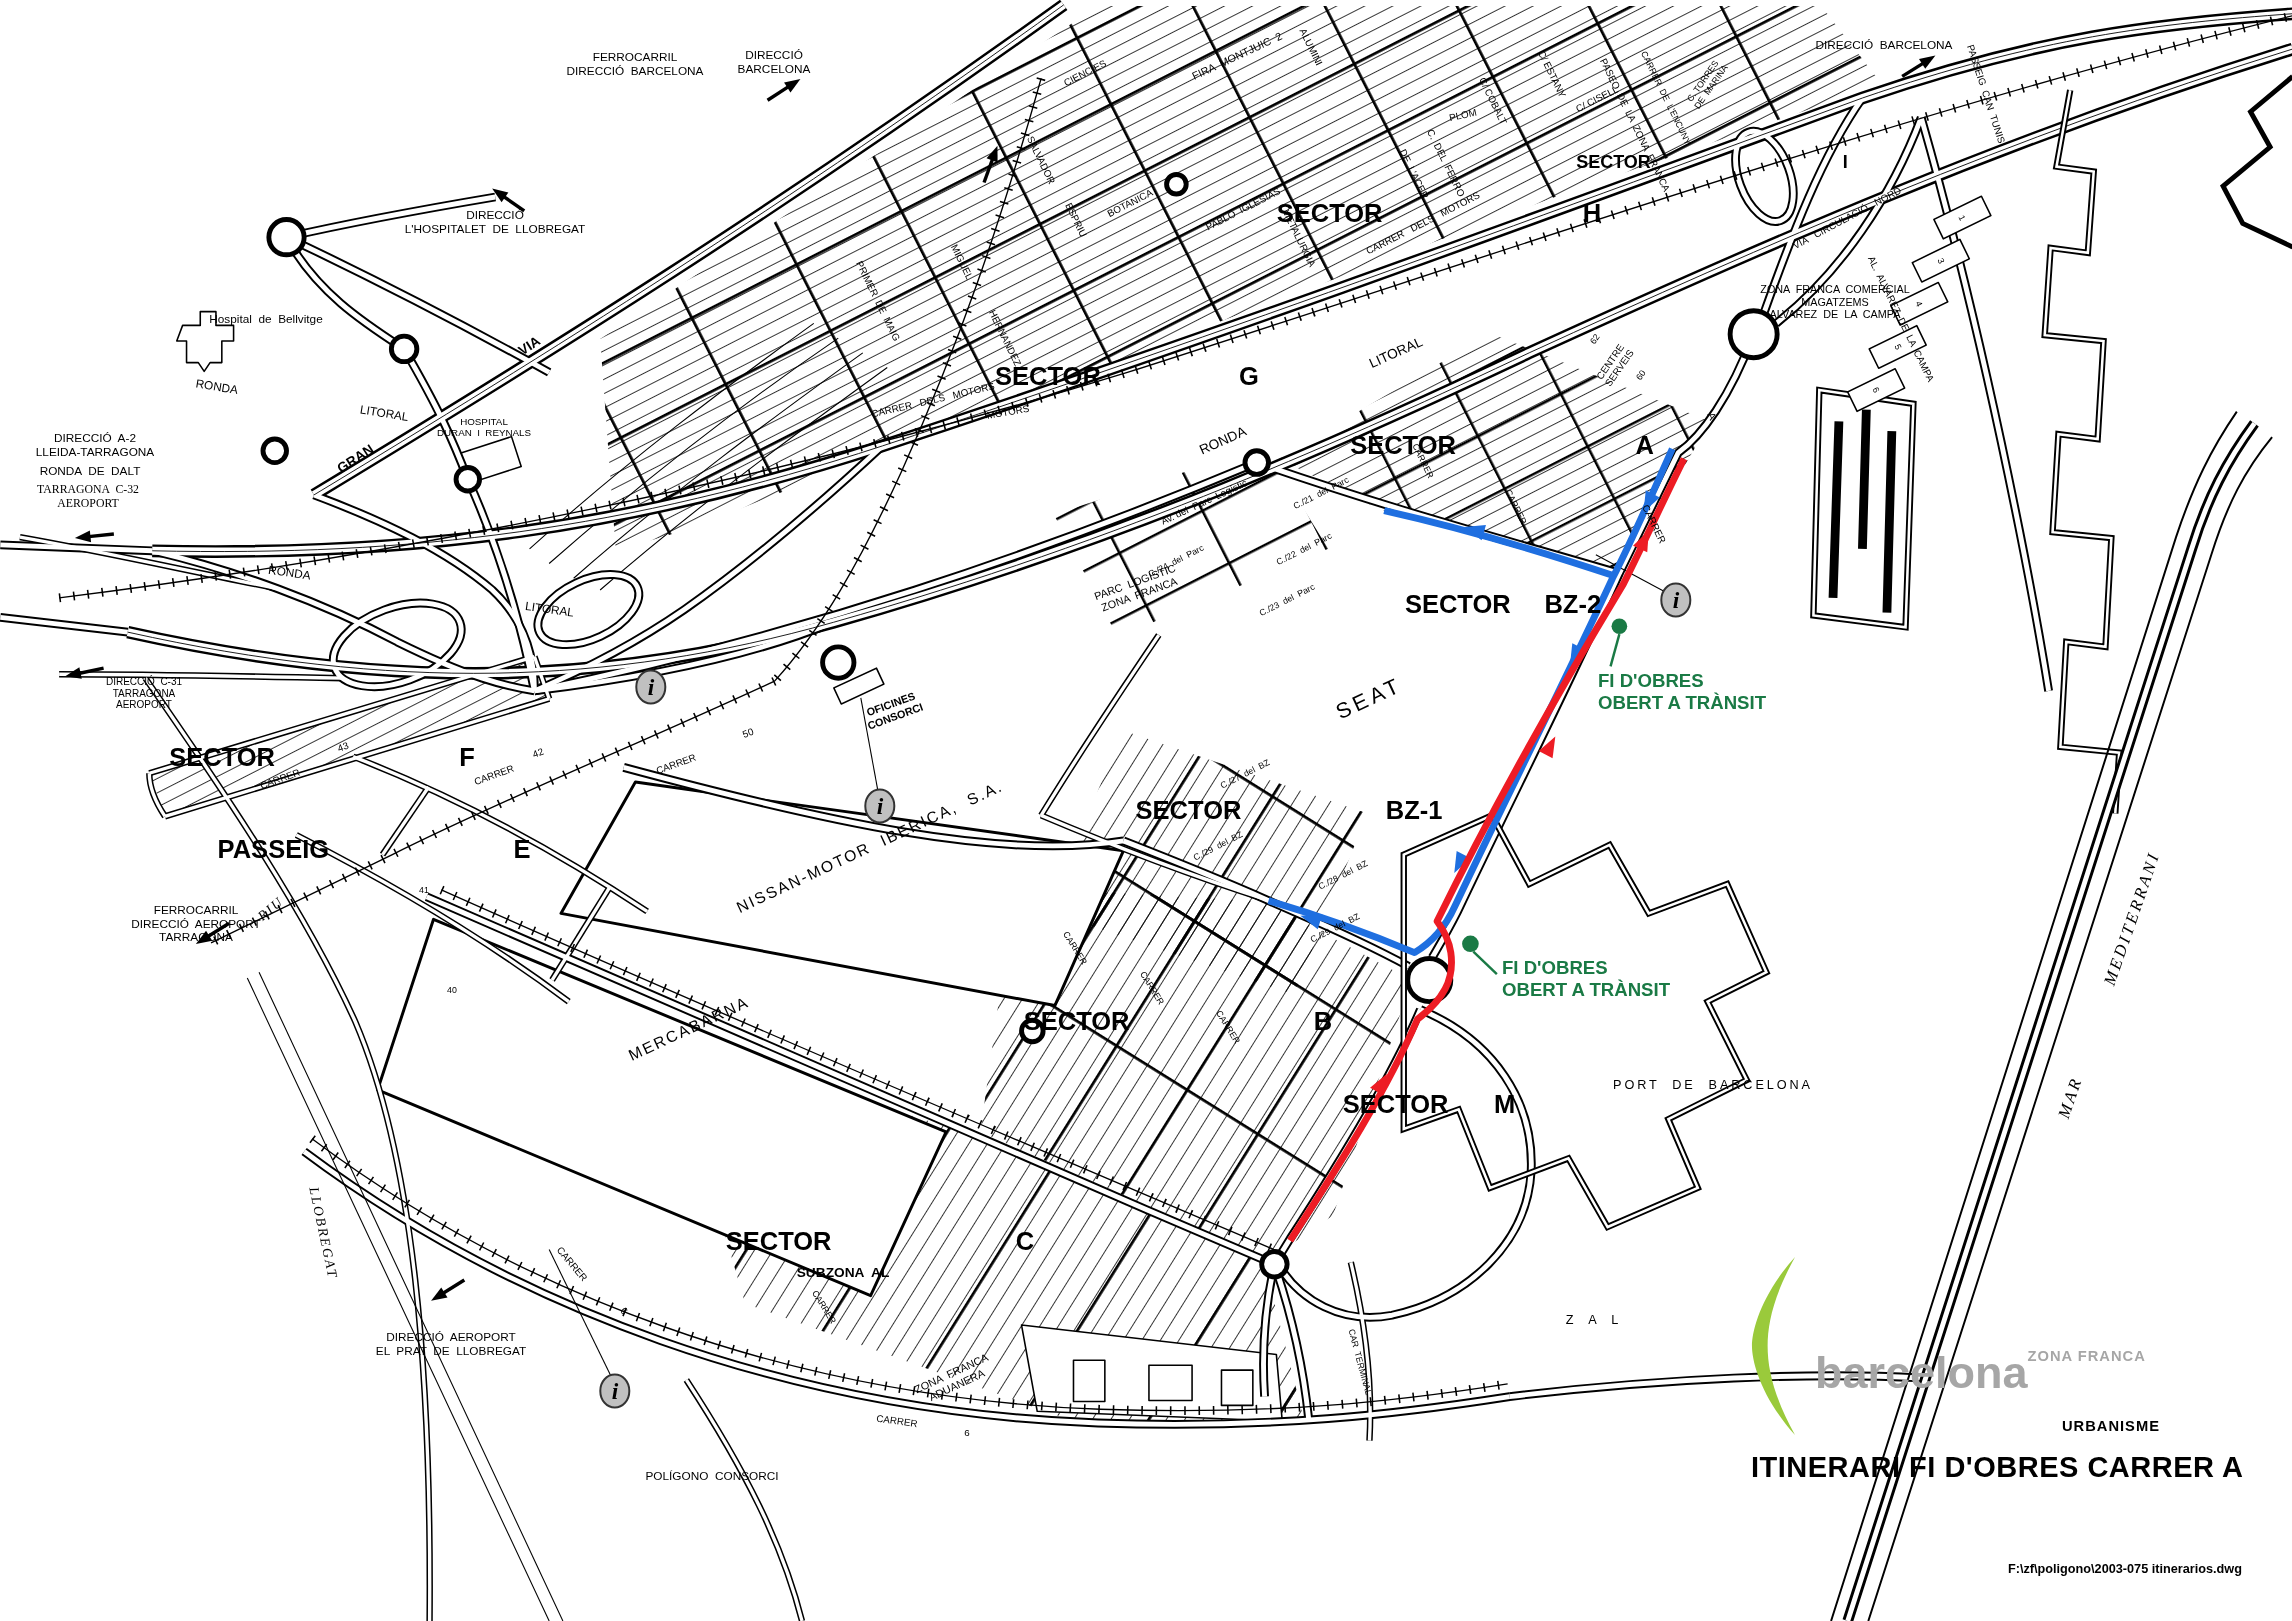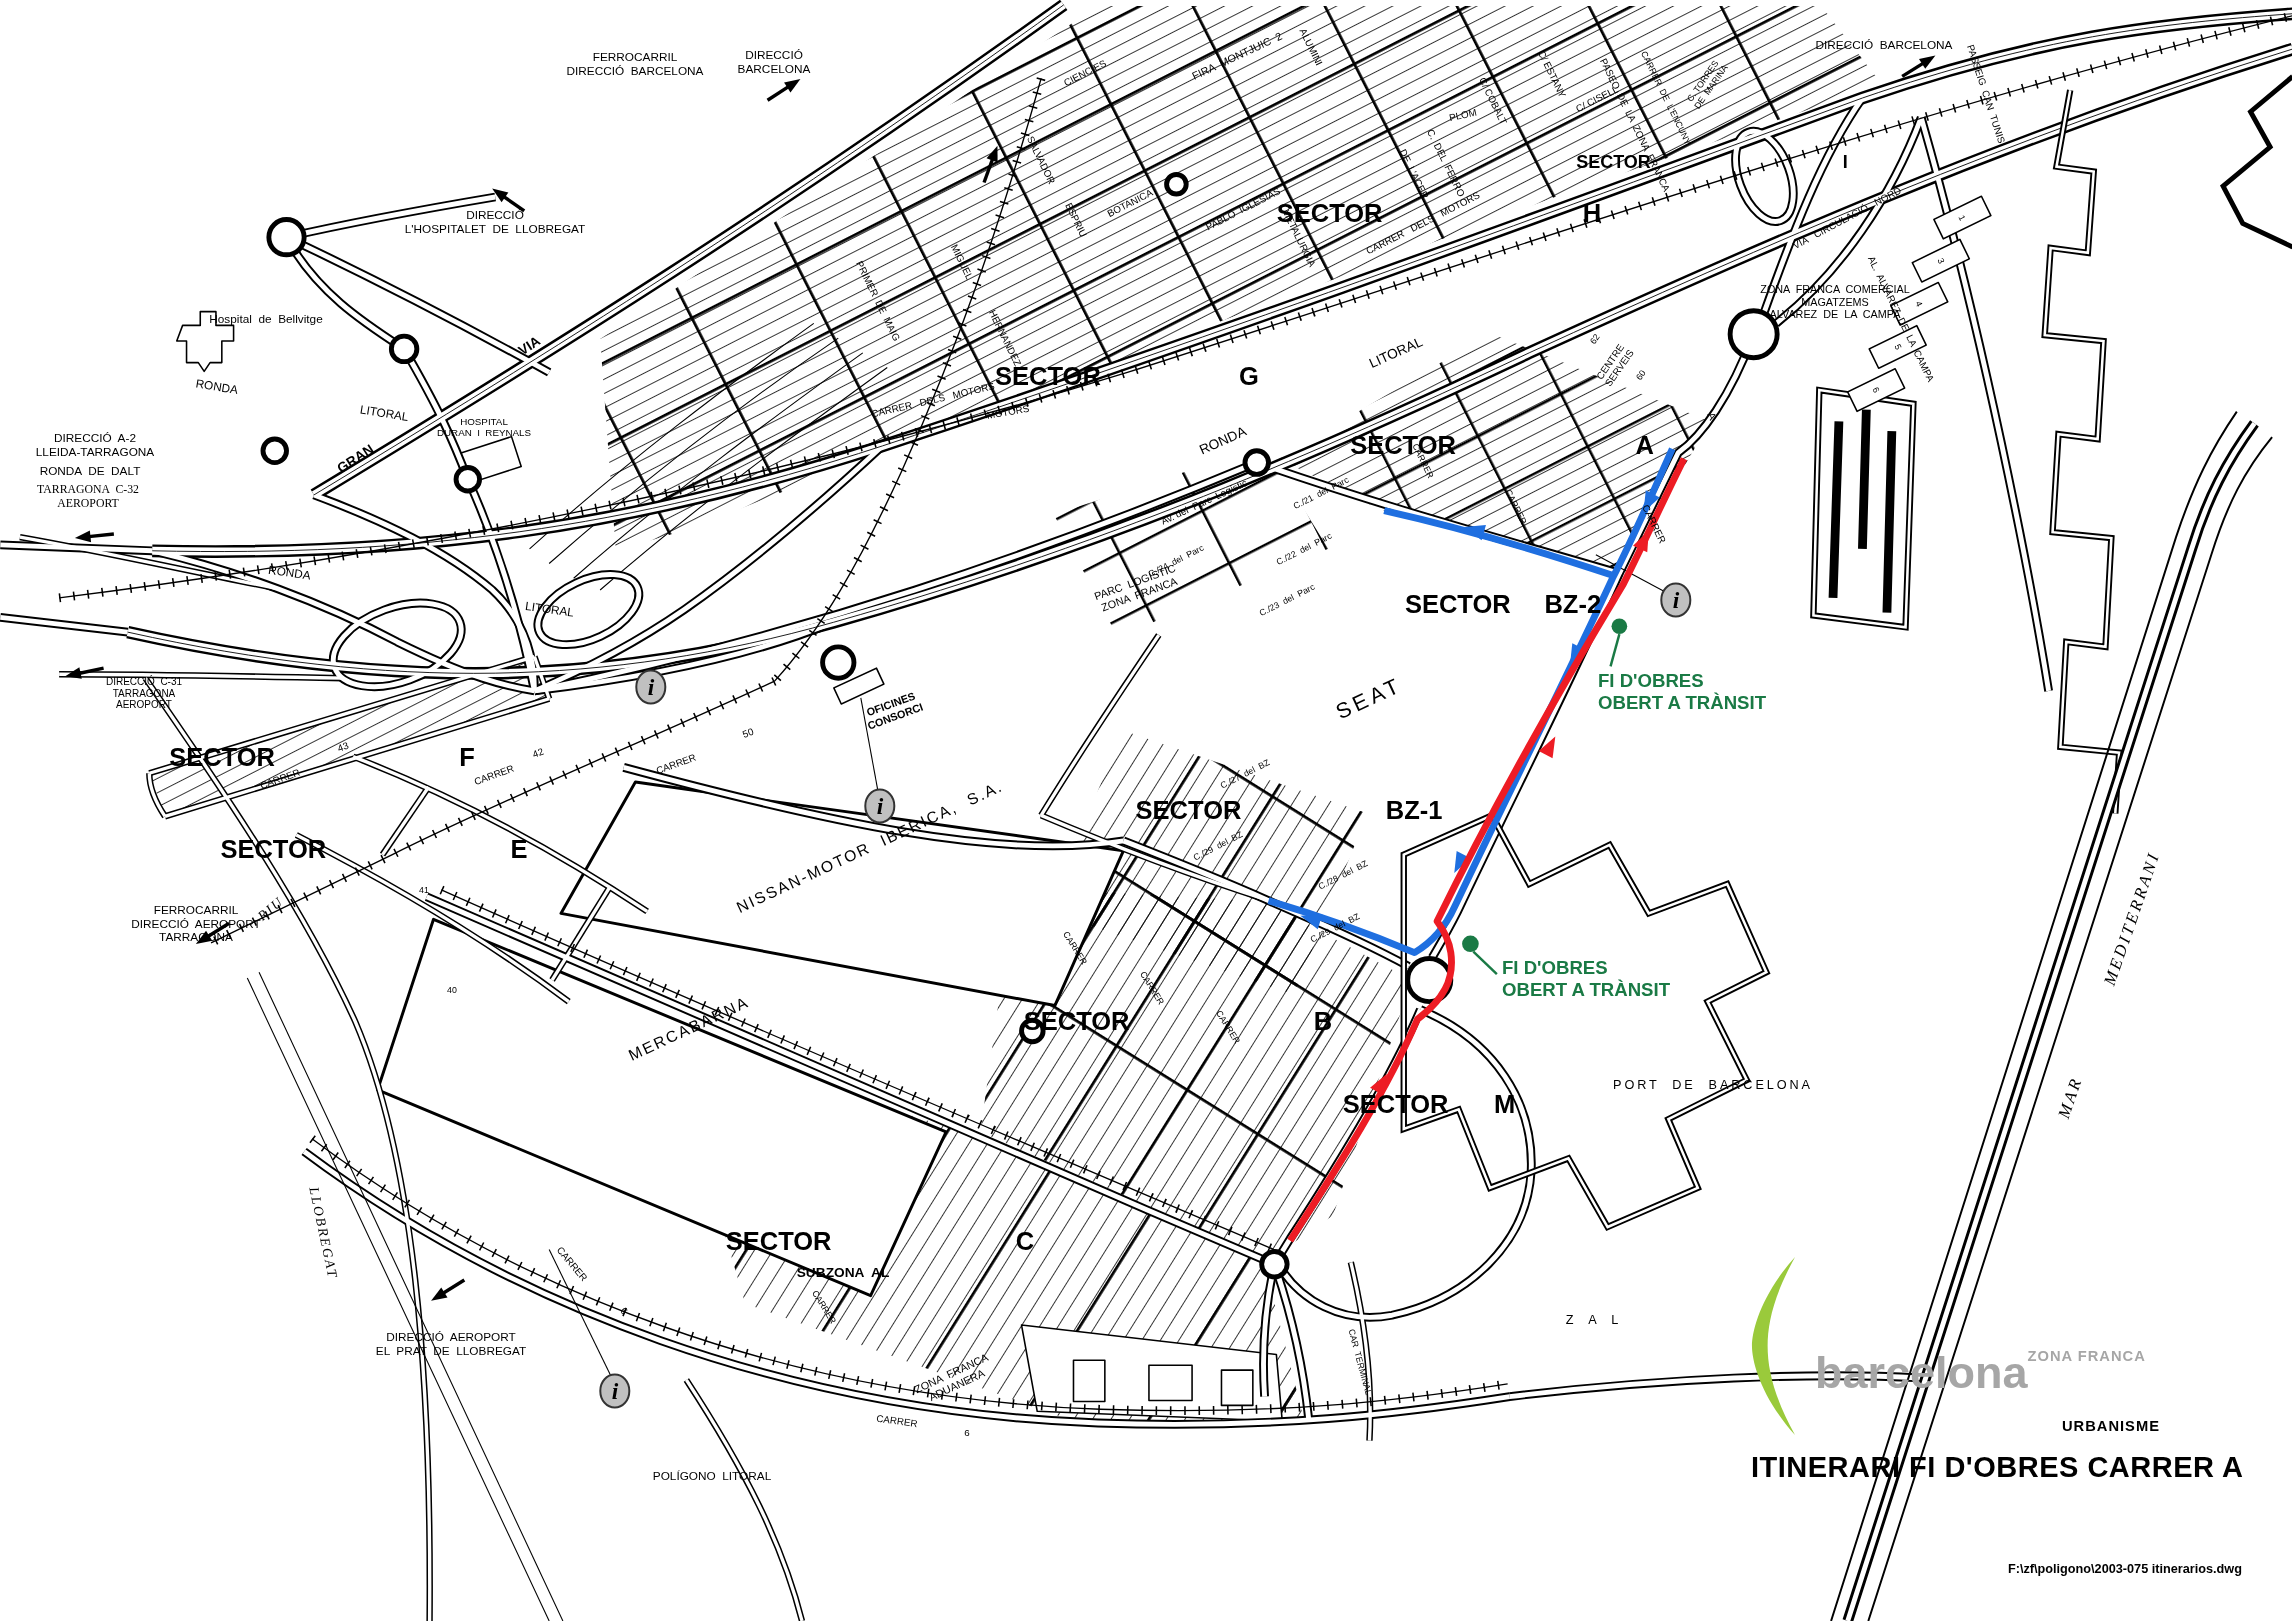--- a/index.html
+++ b/index.html
@@ -403,21 +403,21 @@
       <div class="lbl" style="left: 88px; top: 497px; font-size: 11.8px; transform: translate(-50%, -50%) rotate(0deg); font-family: Liberation Serif, serif;">TARRAGONA  C-32
 AEROPORT</div>
       <div class="lbl" style="left: 144px; top: 693px; font-size: 10px; transform: translate(-50%, -50%) rotate(0deg);">DIRECCIÓ  C-31
 TARRAGONA
 AEROPORT</div>
       <div class="lbl" style="left: 196px; top: 925px; font-size: 11.8px; transform: translate(-50%, -50%) rotate(0deg);">FERROCARRIL
 DIRECCIÓ  AEROPORT
 TARRAGONA</div>
       <div class="lbl" style="left: 451px; top: 1345px; font-size: 11.8px; transform: translate(-50%, -50%) rotate(0deg);">DIRECCIÓ  AEROPORT
 EL  PRAT  DE  LLOBREGAT</div>
-      <div class="lbl" style="left: 712px; top: 1477px; font-size: 11.8px; transform: translate(-50%, -50%) rotate(0deg);">POLÍGONO  LITORAL</div>
+      <div class="lbl" style="left: 712px; top: 1477px; font-size: 11.8px; transform: translate(-50%, -50%) rotate(0deg);">POLÍGONO  CONSORCI</div>
       <div class="lbl" style="left: 1884px; top: 46px; font-size: 11.8px; transform: translate(-50%, -50%) rotate(0deg);">DIRECCIÓ  BARCELONA</div>
       <div class="lbl" style="left: 1835px; top: 302px; font-size: 10.8px; transform: translate(-50%, -50%) rotate(0deg);">ZONA  FRANCA  COMERCIAL
 MAGATZEMS
 ALVAREZ  DE  LA  CAMPA</div>
       <div class="lbl" style="left: 1713px; top: 1085px; font-size: 12.7px; letter-spacing: 2.9px; transform: translate(-50%, -50%) rotate(0deg);">PORT  DE  BARCELONA</div>
       <div class="lbl" style="left: 1595px; top: 1320px; font-size: 12.7px; letter-spacing: 5.9px; transform: translate(-50%, -50%) rotate(0deg);">Z A L</div>
       <div class="lbl" style="left: 2109px; top: 985px; font-size: 16.7px; letter-spacing: 2.9px; word-spacing: 25.5px; font-family: &quot;Liberation Serif&quot;, serif; font-style: italic; transform: translate(-50%, -50%) rotate(-71deg);">MAR   MEDITERRANI</div>
       <div class="lbl" style="left: 439px; top: 405px; font-size: 13.7px; font-weight: bold; word-spacing: 25.5px; transform: translate(-50%, -50%) rotate(-33deg);">GRAN      VIA</div>
       <div class="lbl" style="left: 302px; top: 401px; font-size: 11.8px; word-spacing: 21.6px; transform: translate(-50%, -50%) rotate(9deg);">RONDA     LITORAL</div>
       <div class="lbl" style="left: 421px; top: 592px; font-size: 11.8px; word-spacing: 33px; transform: translate(-50%, -50%) rotate(8deg);">RONDA      LITORAL</div>
@@ -428,21 +428,21 @@
       <div class="lbl" style="left: 1439px; top: 214px; font-size: 25.5px; font-weight: bold; word-spacing: 43px; transform: translate(-50%, -50%) rotate(0deg);">SECTOR    H</div>
       <div class="lbl" style="left: 1712px; top: 162px; font-size: 18px; font-weight: bold; word-spacing: 43px; transform: translate(-50%, -50%) rotate(0deg);">SECTOR    I</div>
       <div class="lbl" style="left: 1502px; top: 446px; font-size: 25.5px; font-weight: bold; word-spacing: 29px; transform: translate(-50%, -50%) rotate(0deg);">SECTOR     A</div>
       <div class="lbl" style="left: 1503px; top: 605px; font-size: 25.5px; font-weight: bold; word-spacing: 9.8px; transform: translate(-50%, -50%) rotate(0deg);">SECTOR  BZ-2</div>
       <div class="lbl" style="left: 1289px; top: 811px; font-size: 25.5px; font-weight: bold; word-spacing: 29px; transform: translate(-50%, -50%) rotate(0deg);">SECTOR    BZ-1</div>
       <div class="lbl" style="left: 1178px; top: 1022px; font-size: 25.5px; font-weight: bold; word-spacing: 39px; transform: translate(-50%, -50%) rotate(0deg);">SECTOR    B</div>
       <div class="lbl" style="left: 1429px; top: 1105px; font-size: 25.5px; font-weight: bold; word-spacing: 15.7px; transform: translate(-50%, -50%) rotate(0deg);">SECTOR  M</div>
       <div class="lbl" style="left: 880px; top: 1242px; font-size: 25.5px; font-weight: bold; word-spacing: 39px; transform: translate(-50%, -50%) rotate(0deg);">SECTOR    C</div>
       <div class="lbl" style="left: 843px; top: 1273px; font-size: 13.7px; font-weight: bold; transform: translate(-50%, -50%) rotate(0deg);">SUBZONA  AL</div>
       <div class="lbl" style="left: 302px; top: 758px; font-size: 25.5px; font-weight: bold; word-spacing: 39px; transform: translate(-50%, -50%) rotate(0deg); margin-left: 20px;">SECTOR    F</div>
-      <div class="lbl" style="left: 374px; top: 850px; font-size: 25.5px; font-weight: bold; word-spacing: 39px; transform: translate(-50%, -50%) rotate(0deg);">SECTOR    E</div>
+      <div class="lbl" style="left: 374px; top: 850px; font-size: 25.5px; font-weight: bold; word-spacing: 39px; transform: translate(-50%, -50%) rotate(0deg);">PASSEIG    E</div>
       <div class="lbl" style="left: 1369px; top: 698px; font-size: 21.6px; letter-spacing: 3.9px; transform: translate(-50%, -50%) rotate(-25deg);">SEAT</div>
       <div class="lbl" style="left: 870px; top: 847px; font-size: 15.7px; letter-spacing: 2px; transform: translate(-50%, -50%) rotate(-25deg);">NISSAN-MOTOR  IBERICA,  S.A.</div>
       <div class="lbl" style="left: 689px; top: 1029px; font-size: 15.7px; letter-spacing: 2px; transform: translate(-50%, -50%) rotate(-25deg);">MERCABARNA</div>
       <div class="lbl" style="left: 1237px; top: 56px; font-size: 10.8px; transform: translate(-50%, -50%) rotate(-25deg);">FIRA  MONTJUIC  2</div>
       <div class="lbl" style="left: 893px; top: 710px; font-size: 10.8px; font-weight: bold; transform: translate(-50%, -50%) rotate(-20deg);">OFICINES
 CONSORCI</div>
       <div class="lbl" style="left: 1137px; top: 588px; font-size: 10.8px; transform: translate(-50%, -50%) rotate(-20deg);">PARC  LOGÍSTIC
 ZONA  FRANCA</div>
       <div class="lbl" style="left: 954px; top: 1379px; font-size: 10.8px; transform: translate(-50%, -50%) rotate(-25deg);">ZONA  FRANCA
 ADUANERA</div>

